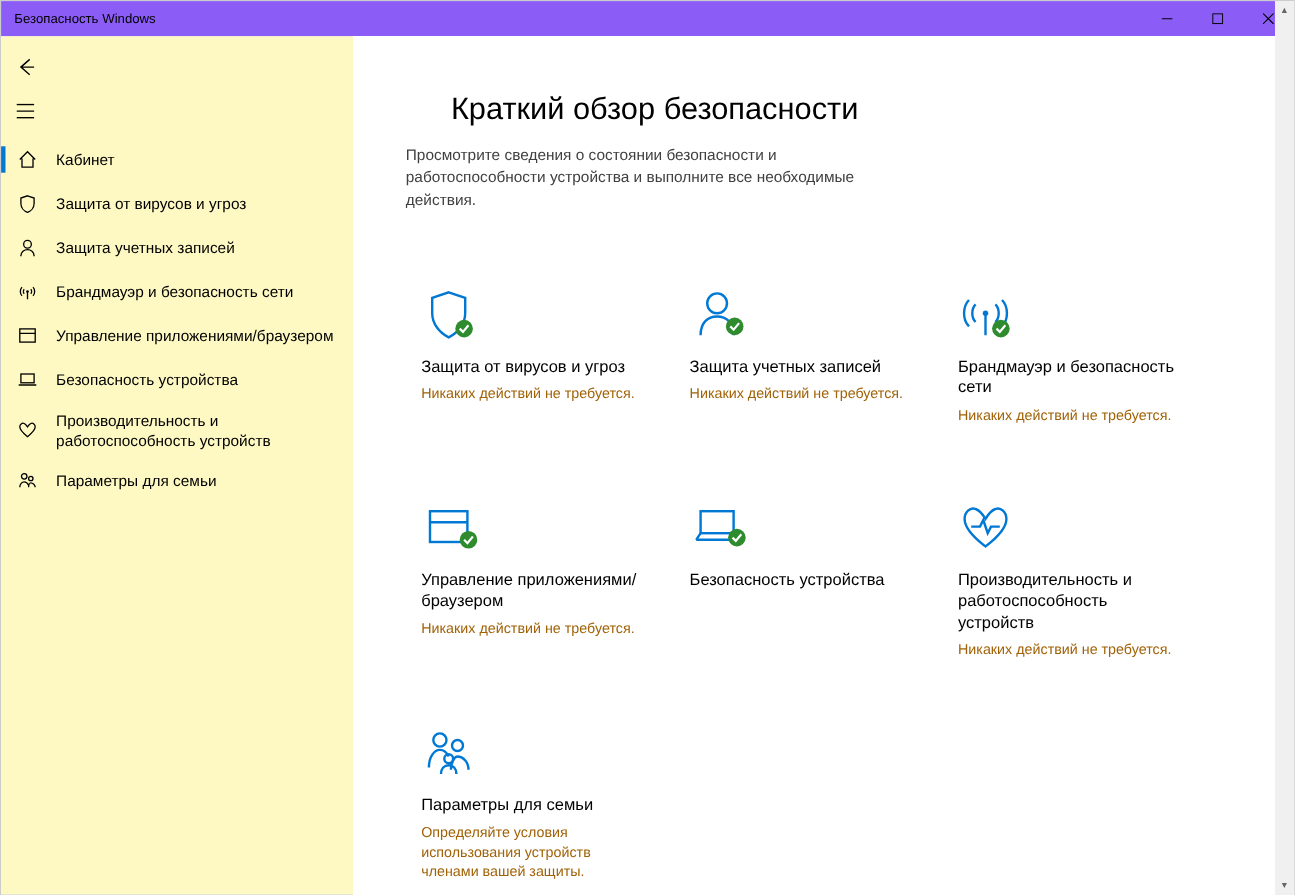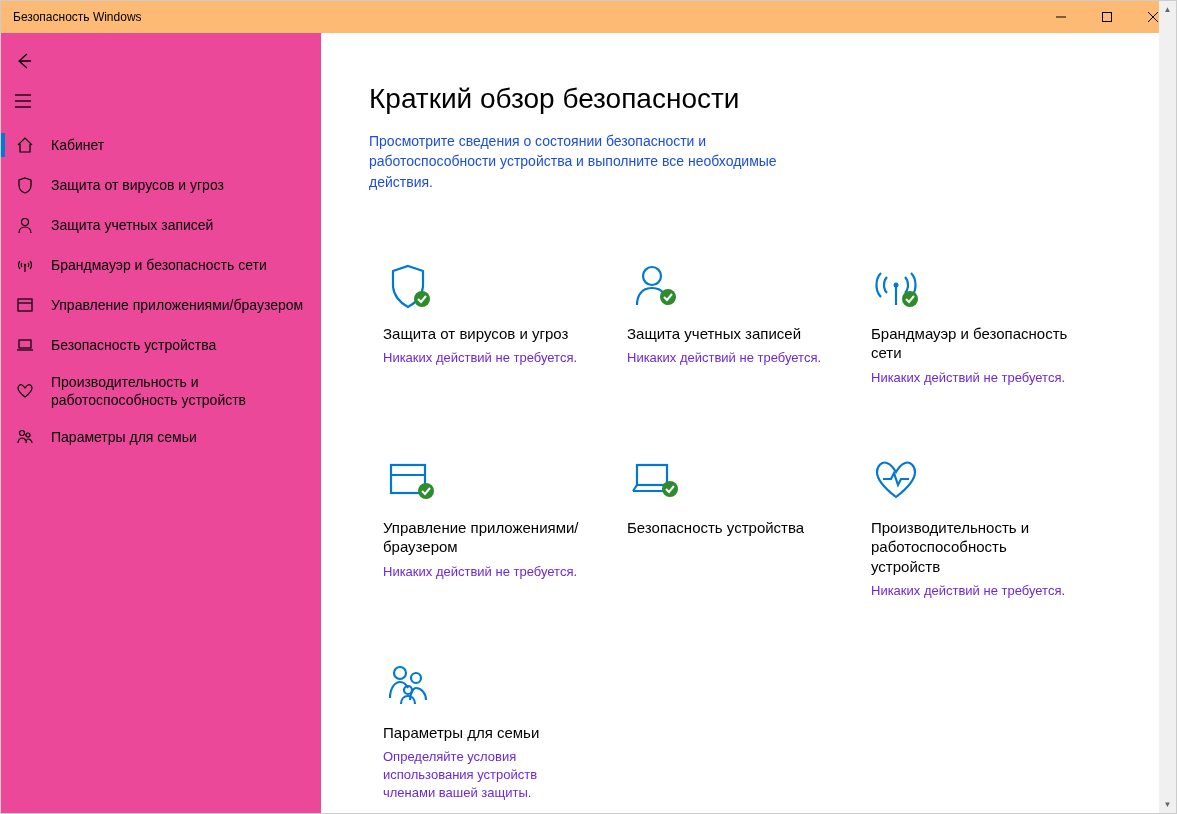--- a/index.html
+++ b/index.html
@@ -18,21 +18,21 @@
     flex-direction: column;
     border: 1px solid #ccc;
     position: relative;
   }
   .titlebar {
     height: 32px;
     display: flex;
     align-items: center;
     padding-left: 12px;
     font-size: 12px;
-    background: #fdba74;
+    background: #8b5cf6;
     flex-shrink: 0;
   }
   .titlebar-controls {
     margin-left: auto;
     display: flex;
     height: 100%;
   }
   .titlebar-btn {
     width: 46px;
     height: 100%;
@@ -42,21 +42,21 @@
     font-family: "Segoe MDL2 Assets", sans-serif;
     font-size: 10px;
   }
   .body-area {
     flex: 1;
     display: flex;
     min-height: 0;
   }
   .sidebar {
     width: 320px;
-    background: #ec4899;
+    background: #fef9c3;
     display: flex;
     flex-direction: row;
     padding-top: 8px;
     flex-shrink: 0;
   }
   .sidebar-top {
     display: flex;
     flex-direction: column;
   }
   .nav-btn {
@@ -106,24 +106,25 @@
     overflow-y: auto;
     position: relative;
   }
   .content-inner {
     padding: 50px 48px 40px 48px;
   }
   .page-title {
     font-size: 28px;
     font-weight: 400;
     margin-bottom: 16px;
+    margin-left: 41px;
   }
   .page-desc {
     font-size: 14px;
-    color: #1d4ed8;
+    color: #404040;
     max-width: 420px;
     line-height: 1.45;
     margin-bottom: 48px;
   }
   .card-grid {
     display: grid;
     grid-template-columns: repeat(3, 230px);
     gap: 14px;
   }
   .card {
@@ -139,21 +140,21 @@
     position: relative;
   }
   .card-title {
     font-size: 15px;
     font-weight: 400;
     margin-bottom: 6px;
     line-height: 1.3;
   }
   .card-desc {
     font-size: 13px;
-    color: #6d28d9;
+    color: #a16207;
     line-height: 1.4;
   }
   .scrollbar-track {
     position: absolute;
     right: 0; top: 0; bottom: 0;
     width: 17px;
     background: #f0f0f0;
     display: flex;
     flex-direction: column;
   }

